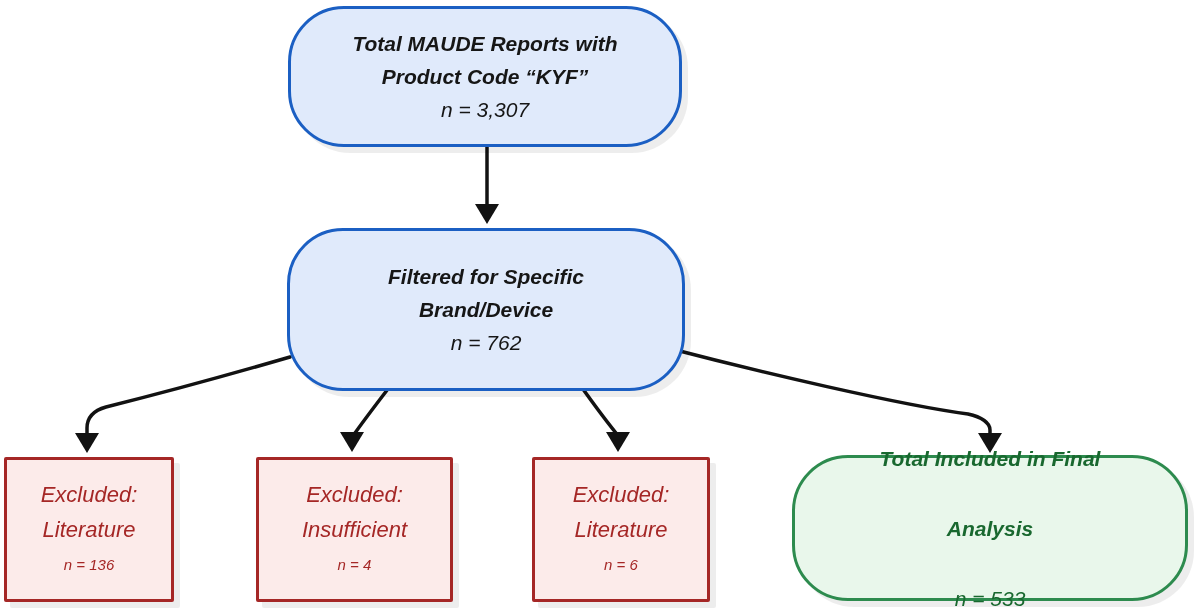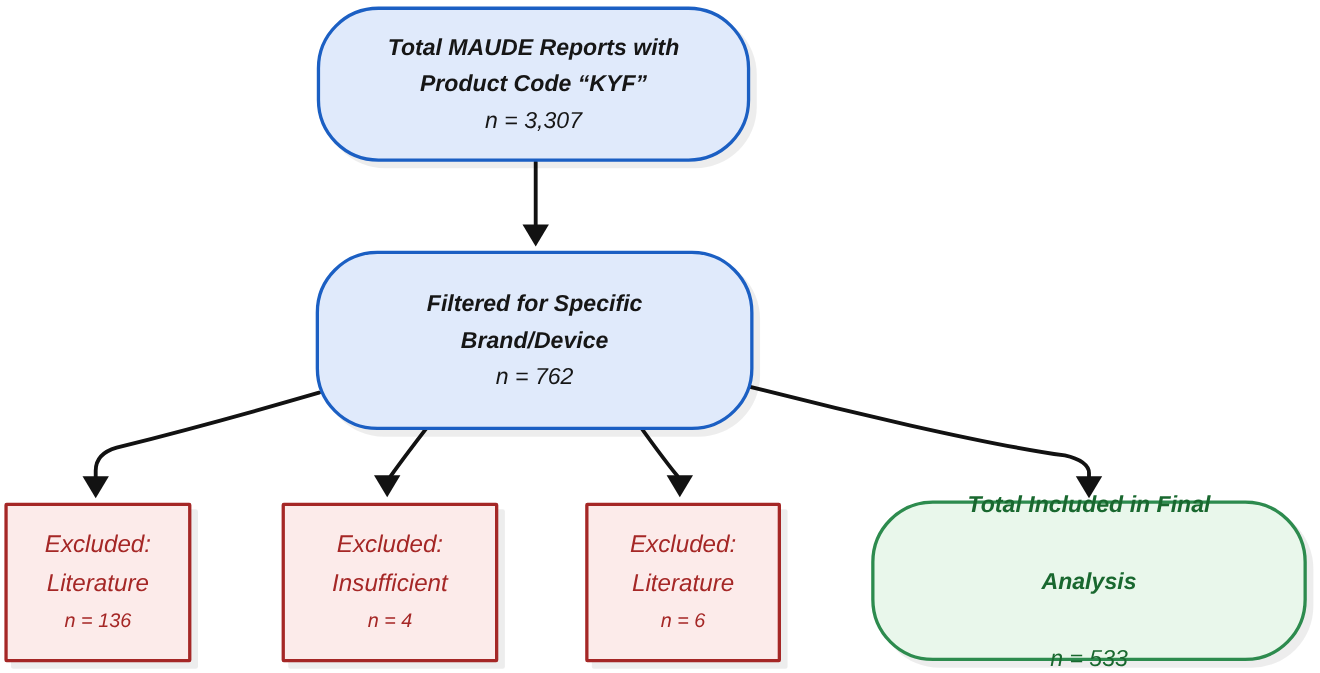--- a/index.html
+++ b/index.html
@@ -67,21 +67,21 @@
     border: 3px solid var(--red-border, #a52726);
     border-radius: 2px;
     color: var(--red-text, #a52726);
   }
   .node.red .line {
     font-weight: normal;
     font-size: 22px;
     line-height: 35px;
   }
   .node.red .nval {
-    font-size: 18px;
+    font-size: 15px;
     line-height: 35px;
   }
   .node.green {
     background: var(--green-fill, #e9f7eb);
     border: 3px solid var(--green-border, #2d8b4e);
     border-radius: 56px;
     color: var(--green-text, #19682f);
   }
   #node-total    { left: 288px; top: 6px;   width: 394px; height: 141px; }
   #node-filtered { left: 287px; top: 228px; width: 398px; height: 163px; }

